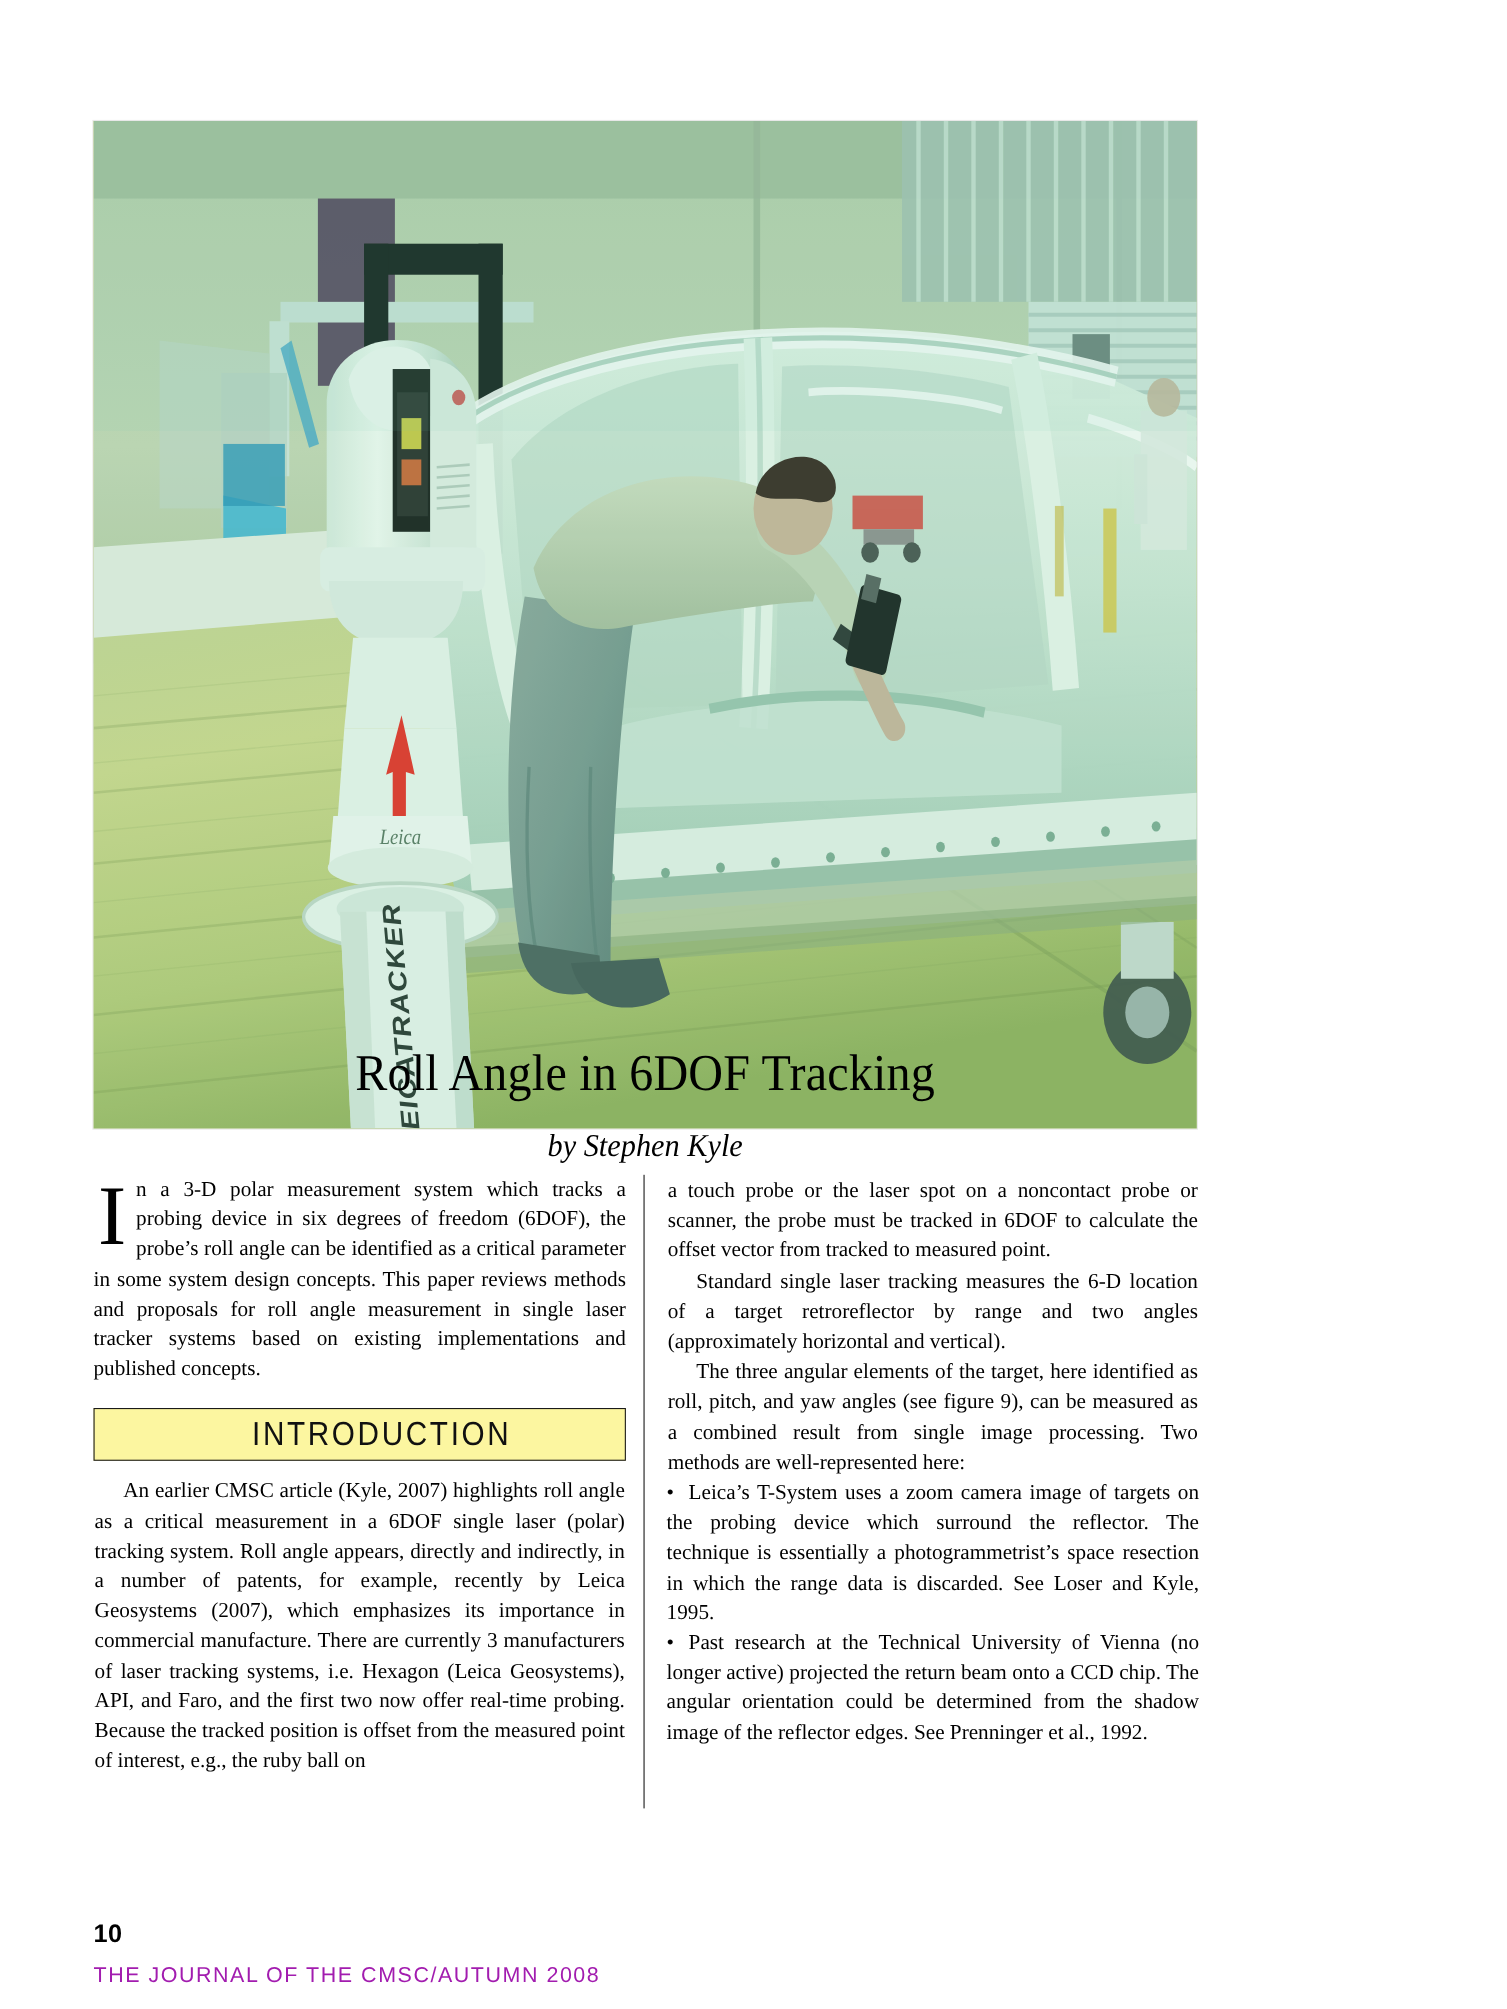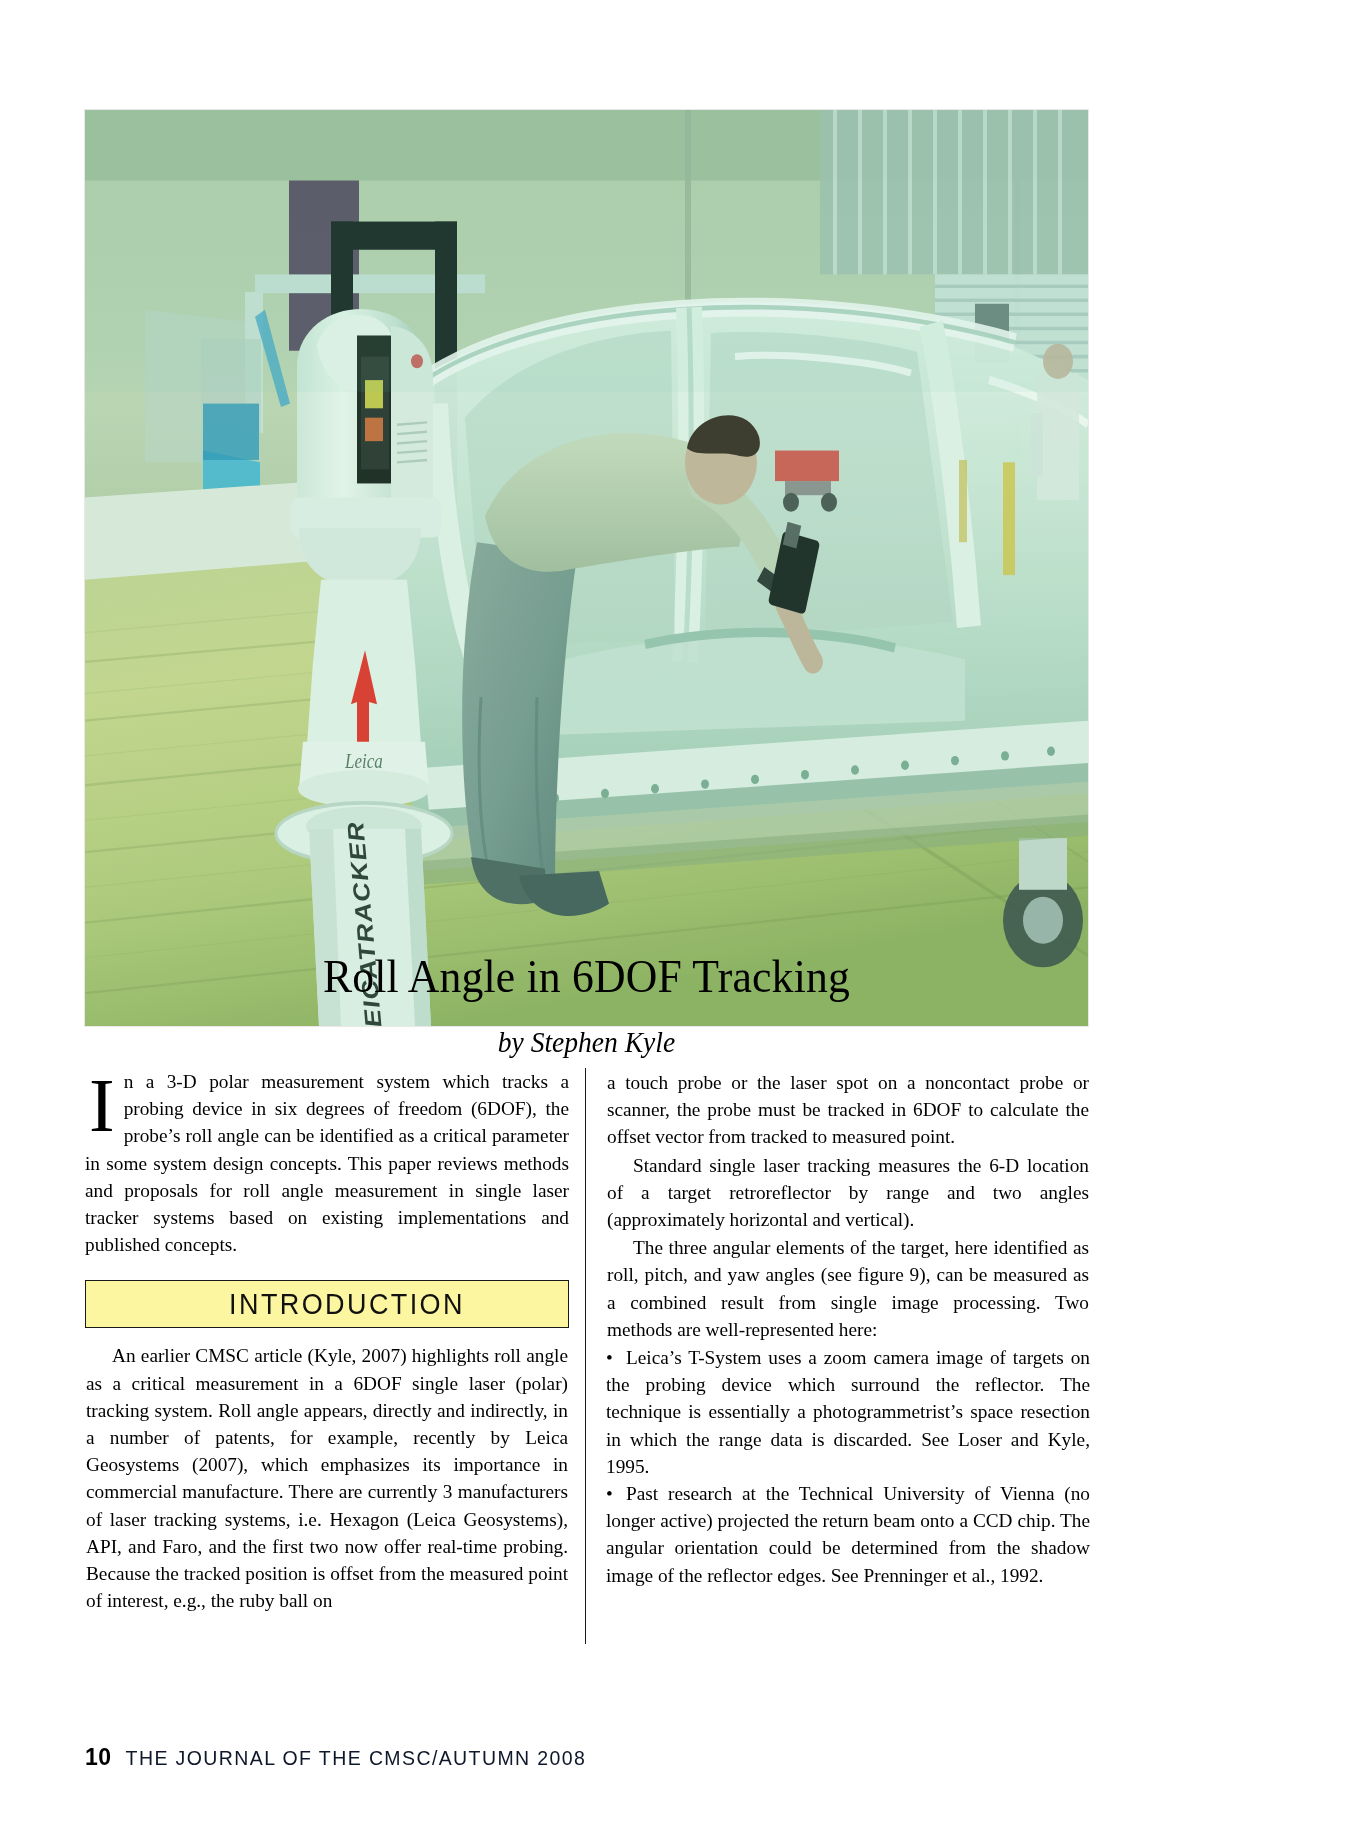--- a/index.html
+++ b/index.html
@@ -148,33 +148,34 @@
 
   
   .footer {
     position: absolute;
     left: 85px;
     top: 1744px;
     width: 1005px;
     display: flex;
     align-items: baseline;
     gap: 14px;
+    flex-direction: column;
   }
   .footer-page {
     font-family: "Liberation Sans", "DejaVu Sans", sans-serif;
     font-size: 23px;
     font-weight: 700;
     letter-spacing: 0.5px;
   }
   .footer-text {
     font-family: "Liberation Sans", "DejaVu Sans", sans-serif;
     font-size: 19.5px;
     letter-spacing: 1.4px;
     font-weight: 300;
-    color: #0f172a;
+    color: #a21caf;
   }
 </style>
 </head>
 <body>
 
 <div class="page">
 
   <div class="hero">
     <svg viewBox="0 0 1003 780" preserveAspectRatio="none">
       <defs>

